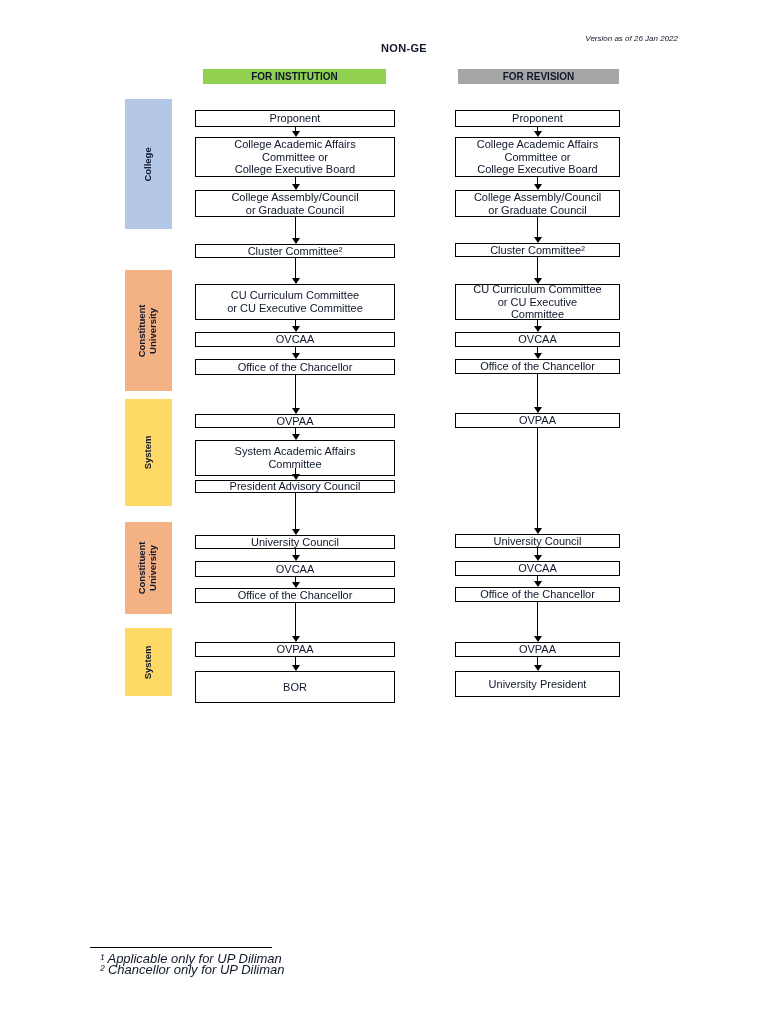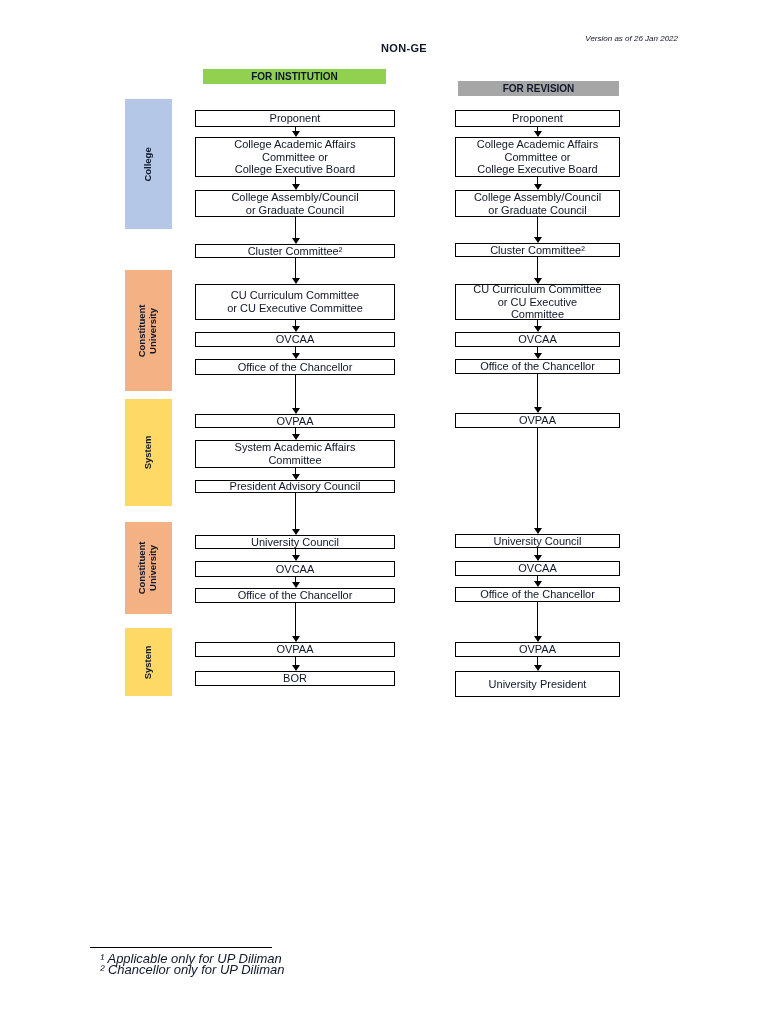--- a/index.html
+++ b/index.html
@@ -54,21 +54,21 @@
 </style>
 </head>
 <body>
 
 <div class="page">
 
   <div class="version">Version as of 26 Jan 2022</div>
   <div class="title">NON-GE</div>
 
   <div class="hdr hdr-inst" style="background-color: rgb(146, 208, 80);">FOR INSTITUTION</div>
-  <div class="hdr hdr-rev" style="background-color: rgb(166, 166, 166); margin-top: 12px;">FOR REVISION</div>
+  <div class="hdr hdr-rev" style="background-color: rgb(166, 166, 166);">FOR REVISION</div>
 
   <div class="side" style="top: 99px; height: 130px; background-color: rgb(180, 199, 231);">
       <span>College</span>
     </div>
   <div class="side" style="top: 270px; height: 121px; background-color: rgb(244, 177, 131);">
       <span>Constituent
 University</span>
     </div>
   <div class="side" style="top: 399px; height: 107px; background-color: rgb(255, 217, 102);">
       <span>System</span>
@@ -86,28 +86,28 @@
 Committee or
 College Executive Board</div>
   <div class="fbox col-l" style="top:190px;height:27px">College Assembly/Council
 or Graduate Council</div>
   <div class="fbox col-l" style="top:244px;height:14px">Cluster Committee²</div>
   <div class="fbox col-l" style="top:284px;height:36px">CU Curriculum Committee
 or CU Executive Committee</div>
   <div class="fbox col-l" style="top:332px;height:15px">OVCAA</div>
   <div class="fbox col-l" style="top:359px;height:16px">Office of the Chancellor</div>
   <div class="fbox col-l" style="top:414px;height:14px">OVPAA</div>
-  <div class="fbox col-l" style="top:440px;height:28px">System Academic Affairs
+  <div class="fbox col-l" style="top:440px;height:36px">System Academic Affairs
 Committee</div>
   <div class="fbox col-l" style="top:480px;height:13px">President Advisory Council</div>
   <div class="fbox col-l" style="top:535px;height:14px">University Council</div>
   <div class="fbox col-l" style="top:561px;height:16px">OVCAA</div>
   <div class="fbox col-l" style="top:588px;height:15px">Office of the Chancellor</div>
   <div class="fbox col-l" style="top:642px;height:15px">OVPAA</div>
-  <div class="fbox col-l" style="top:671px;height:15px">BOR</div>
+  <div class="fbox col-l" style="top:671px;height:32px">BOR</div>
 
   <div class="arrow ar-l" style="top:127px;height:10px"></div>
   <div class="arrow ar-l" style="top:177px;height:13px"></div>
   <div class="arrow ar-l" style="top:217px;height:27px"></div>
   <div class="arrow ar-l" style="top:258px;height:26px"></div>
   <div class="arrow ar-l" style="top:320px;height:12px"></div>
   <div class="arrow ar-l" style="top:347px;height:12px"></div>
   <div class="arrow ar-l" style="top:375px;height:39px"></div>
   <div class="arrow ar-l" style="top:428px;height:12px"></div>
   <div class="arrow ar-l" style="top:468px;height:12px"></div>

